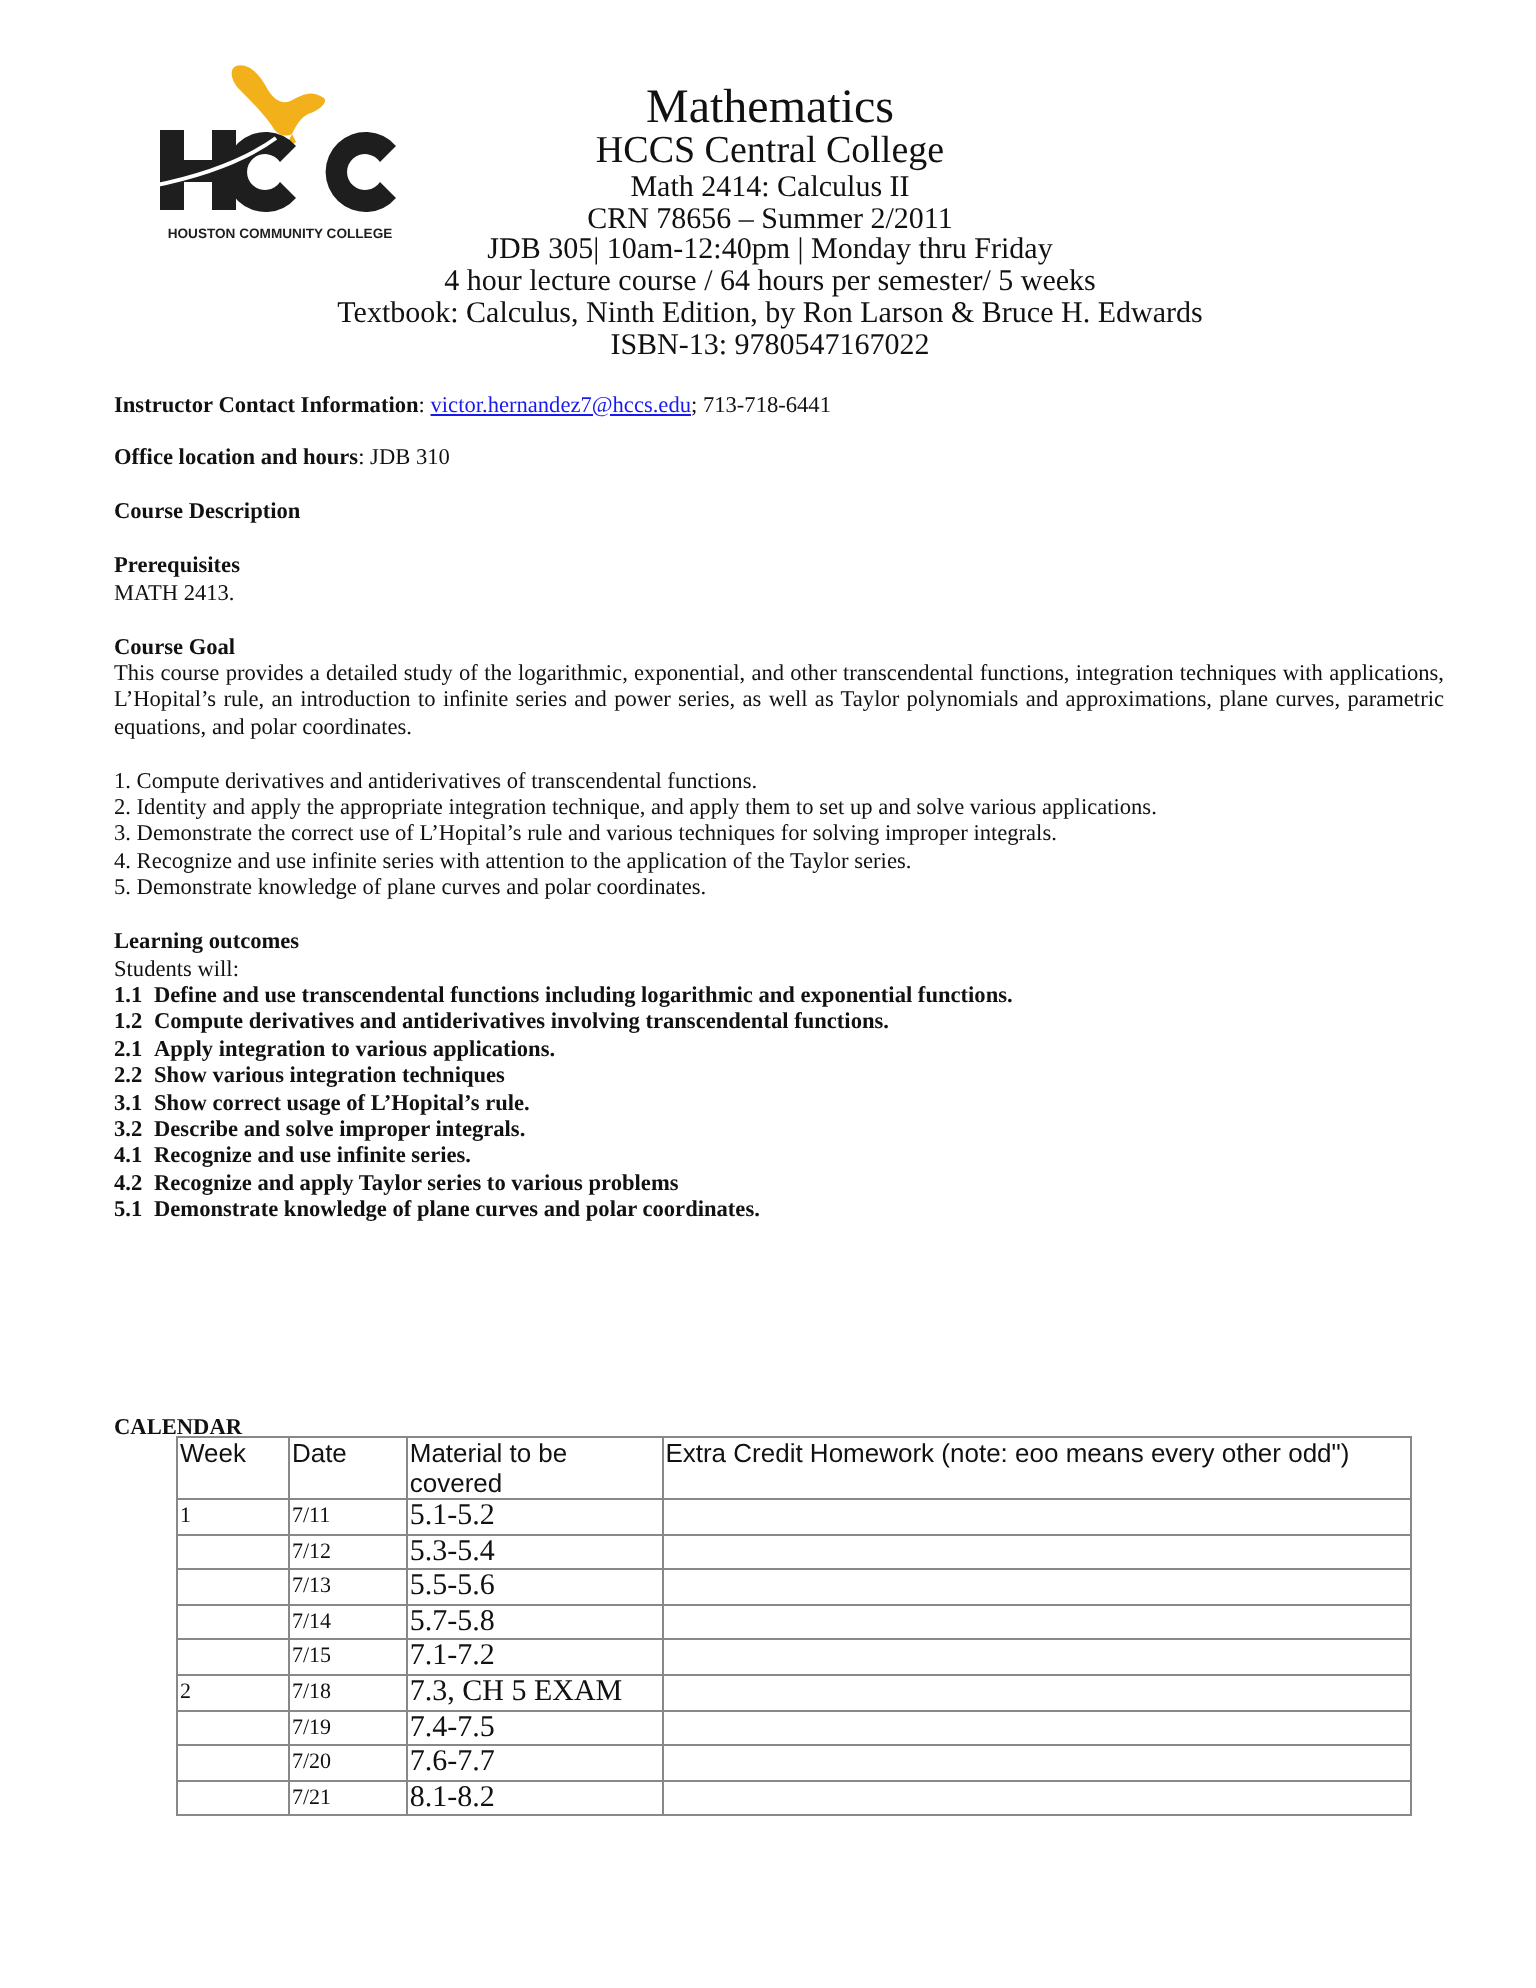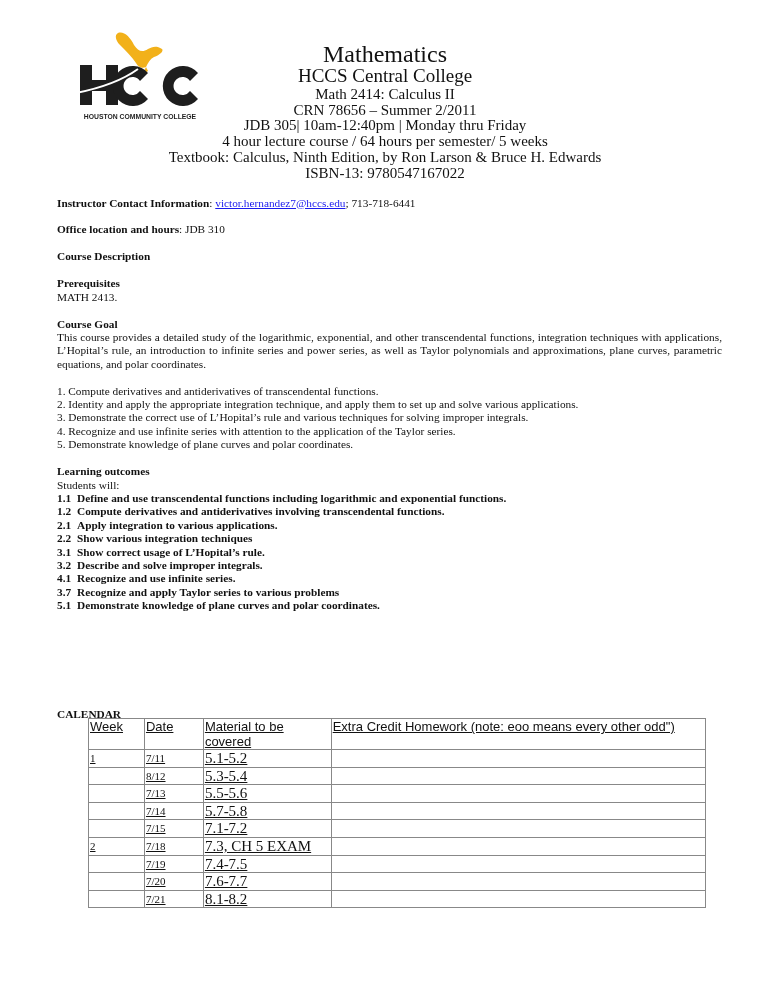--- a/index.html
+++ b/index.html
@@ -29,21 +29,21 @@
     .lo-row { display: flex; font-weight: bold; }
     .lo-num { width: 20px; flex: none; }
 
     .cal-title { position: absolute; left: 57px; top: 708px; font-weight: bold; font-size: 11.3px; }
     table.cal {
       position: absolute; left: 88px; top: 718px;
       border-collapse: collapse; width: 618px;
       border: 1.5px solid #777777;
     }
     table.cal td, table.cal th {
-      border: 1px solid #888888; padding: 0 1px; text-align: left; vertical-align: top; text-decoration: underline;
+      border: 1px solid #888888; padding: 0 1px; text-align: left; vertical-align: top;
     }
     table.cal th {
       font-family: "Liberation Sans", "DejaVu Sans", sans-serif;
       font-weight: normal; font-size: 13px; height: 15px; line-height: 15px; color: #111;
     }
     table.cal td { height: 16.6px; line-height: 16px; }
     td.week, td.date { font-size: 11px; }
     td.material { font-size: 15px; }
     col.c1 { width: 56px; } col.c2 { width: 59px; } col.c3 { width: 128px; } col.c4 { width: 375px; }
   </style>
@@ -133,21 +133,21 @@
     </div>
   <div class="lo-row">
       <span class="lo-num">3.2</span>
       <span>Describe and solve improper integrals.</span>
     </div>
   <div class="lo-row">
       <span class="lo-num">4.1</span>
       <span>Recognize and use infinite series.</span>
     </div>
   <div class="lo-row">
-      <span class="lo-num">3.7</span>
+      <span class="lo-num">4.2</span>
       <span>Recognize and apply Taylor series to various problems</span>
     </div>
   <div class="lo-row">
       <span class="lo-num">5.1</span>
       <span>Demonstrate knowledge of plane curves and polar coordinates.</span>
     </div>
 </div>
 
 <div class="cal-title">CALENDAR</div>
 <table class="cal">
@@ -167,21 +167,21 @@
   </thead>
   <tbody>
     <tr>
       <td class="week">1</td>
       <td class="date">7/11</td>
       <td class="material">5.1-5.2</td>
       <td></td>
     </tr>
     <tr>
       <td class="week"></td>
-      <td class="date">8/12</td>
+      <td class="date">7/12</td>
       <td class="material">5.3-5.4</td>
       <td></td>
     </tr>
     <tr>
       <td class="week"></td>
       <td class="date">7/13</td>
       <td class="material">5.5-5.6</td>
       <td></td>
     </tr>
     <tr>

